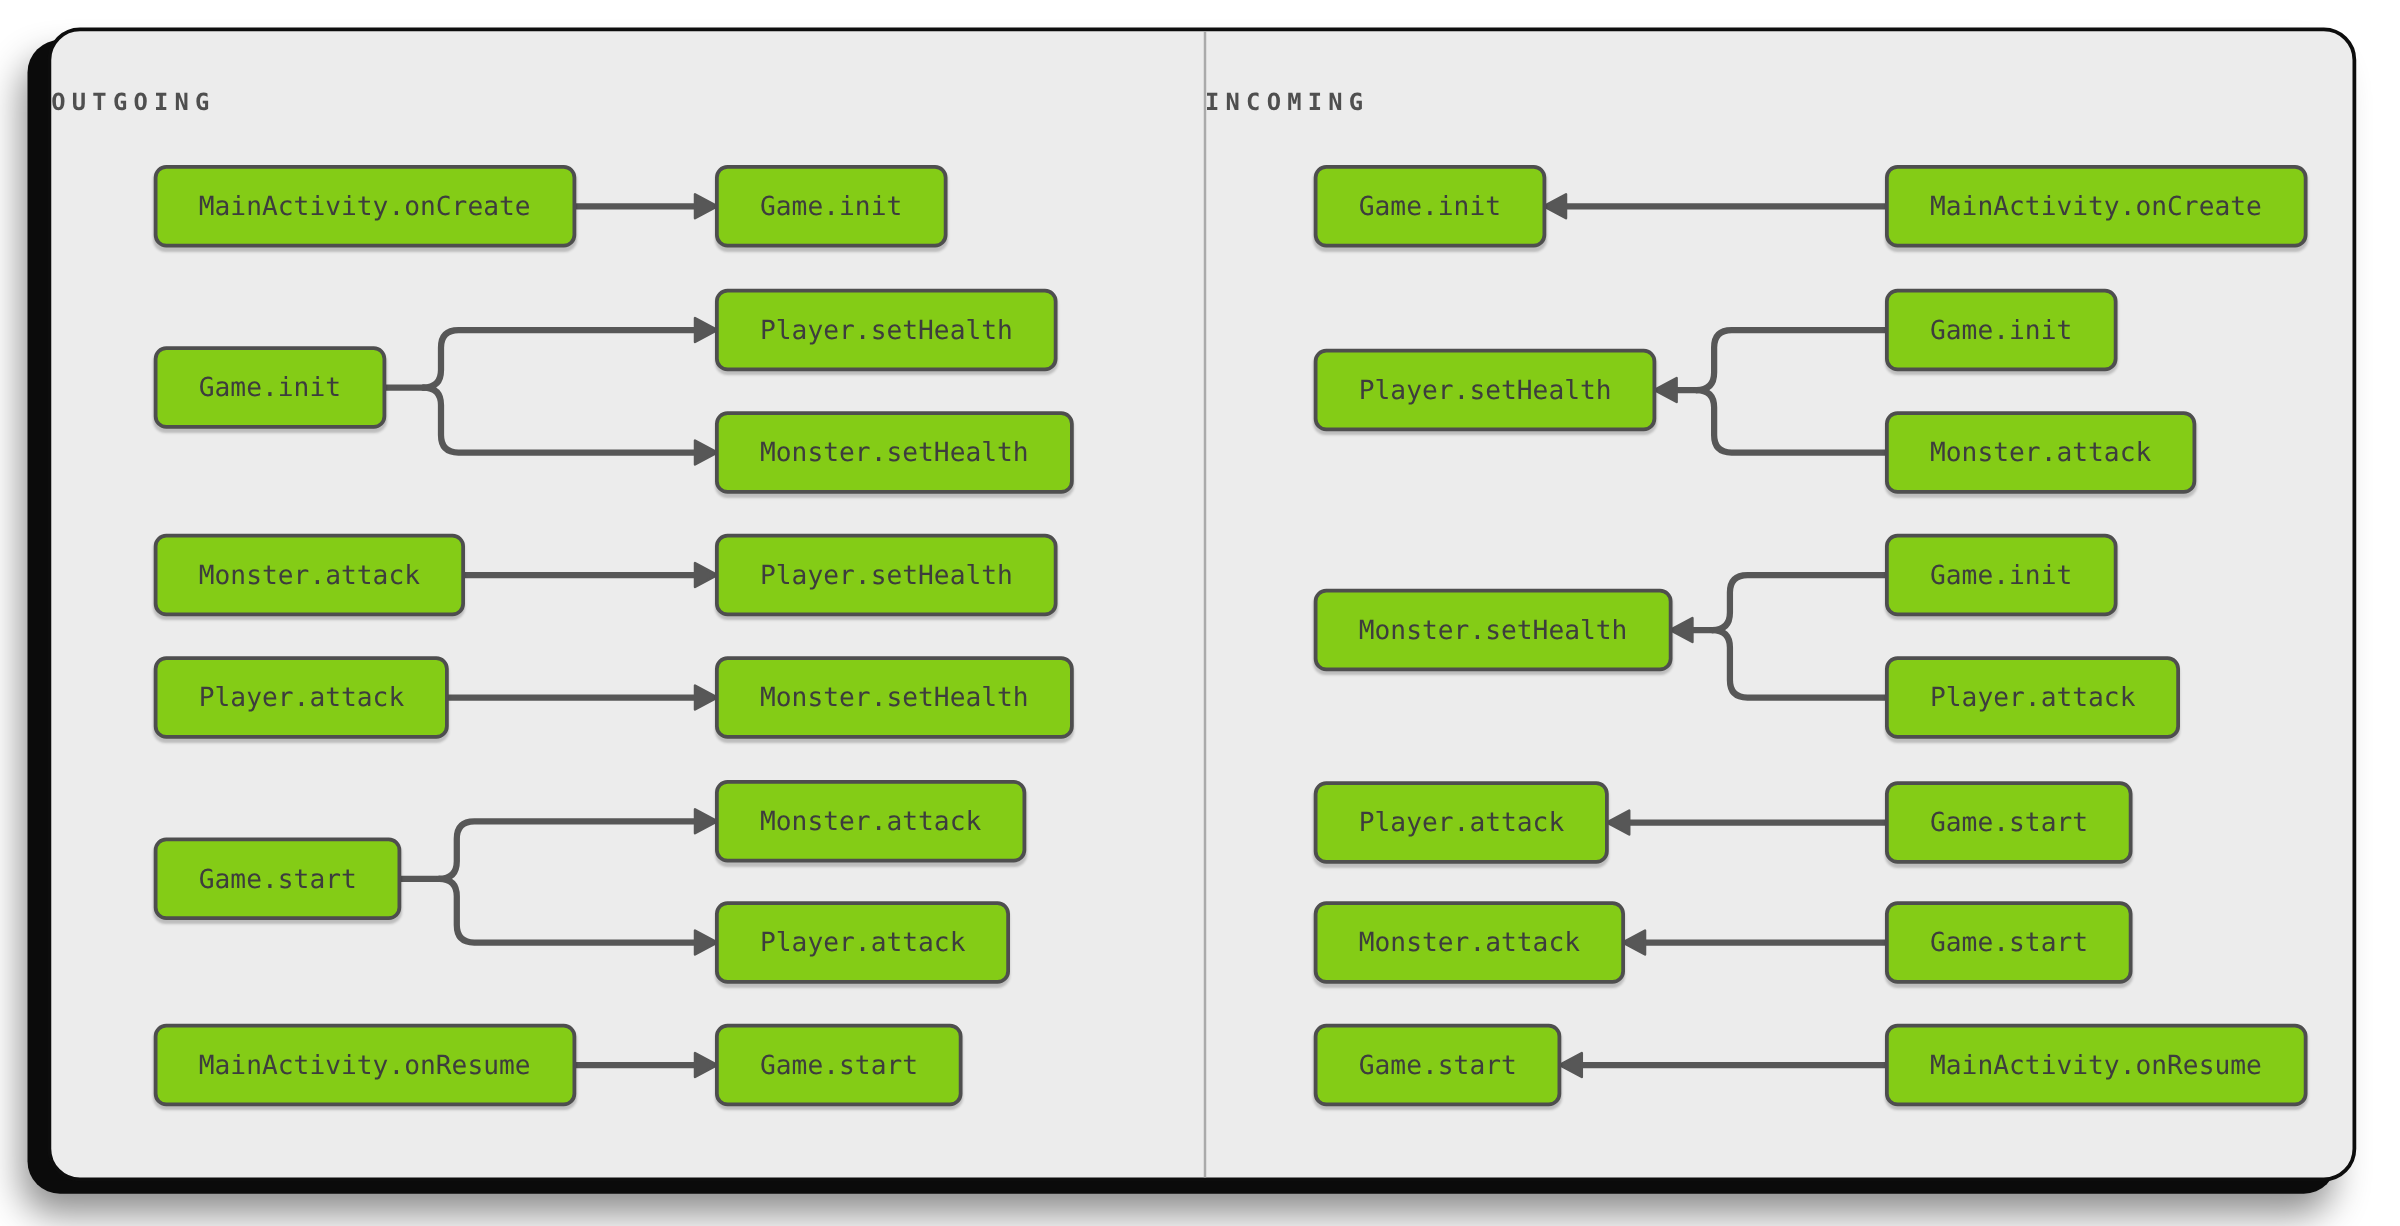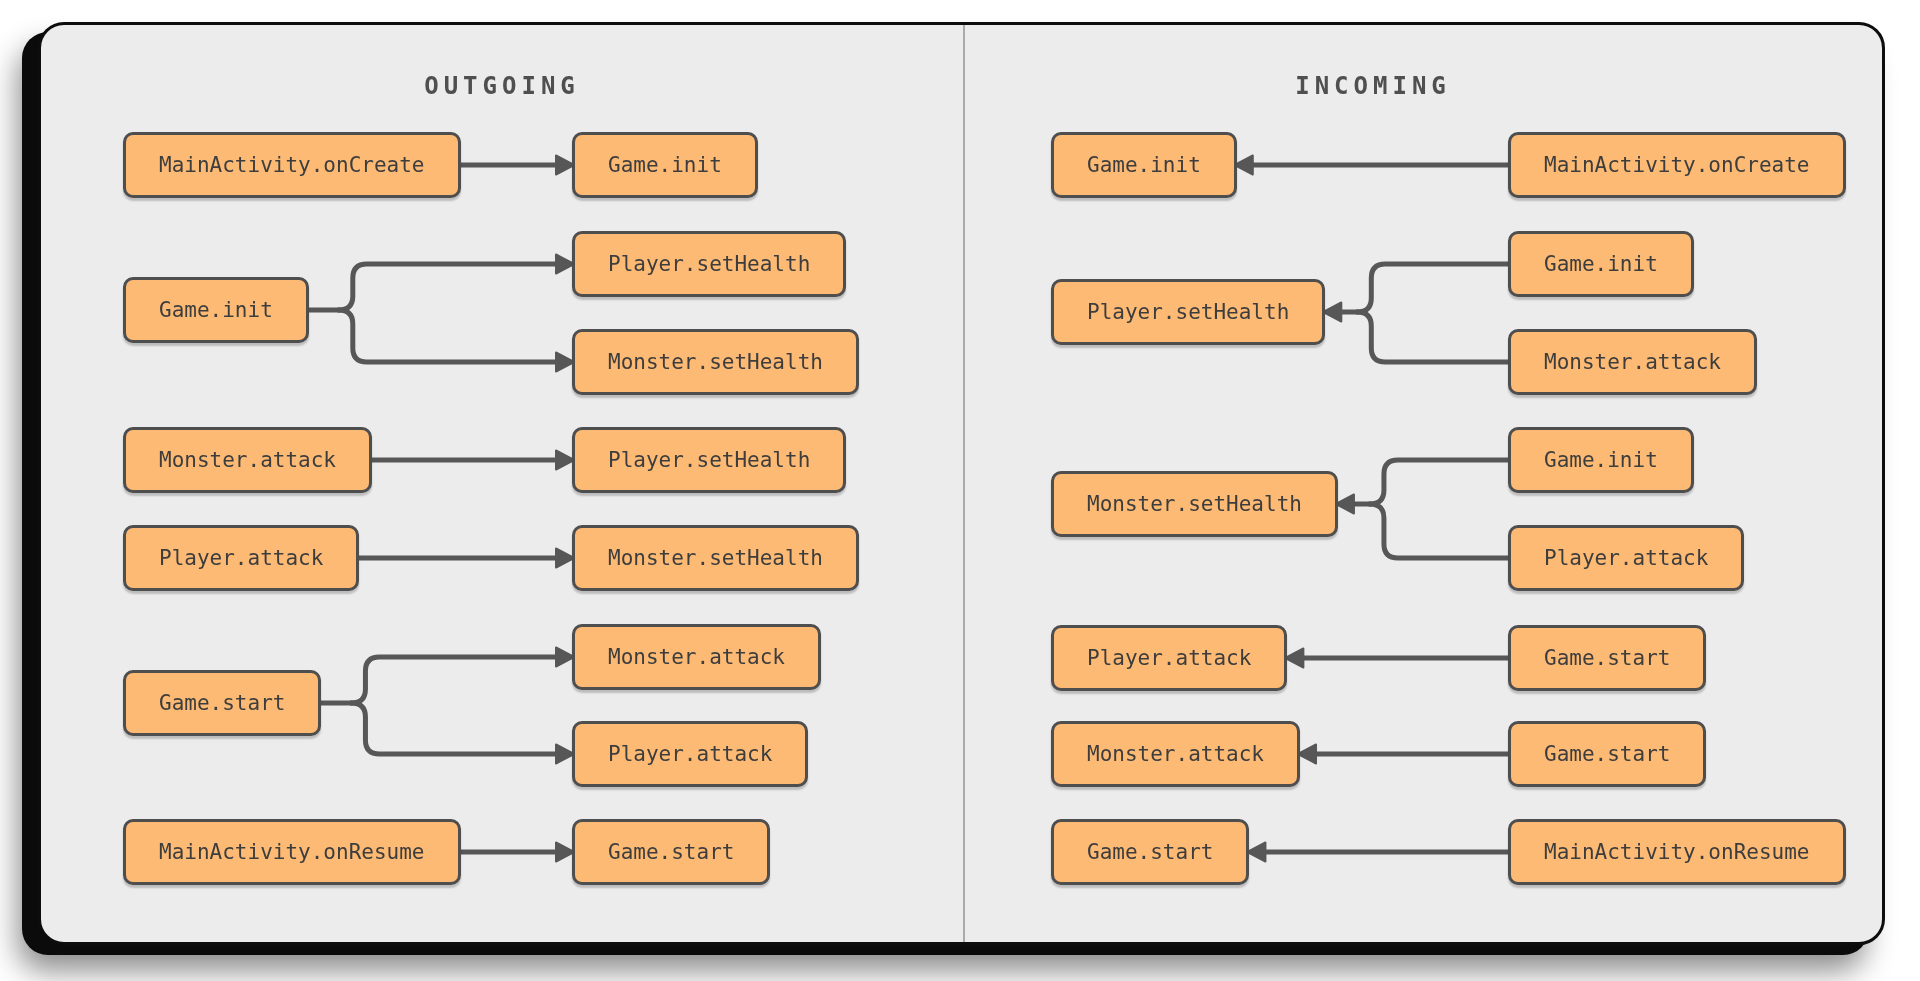--- a/index.html
+++ b/index.html
@@ -3,26 +3,26 @@
 <meta charset="utf-8">
 <style>
   html,body{margin:0;padding:0;background:#ffffff;}
   .stage{position:relative;width:1920px;height:981px;background:#ffffff;overflow:hidden;
          font-family:"DejaVu Sans Mono","Liberation Mono",monospace;}
   .card{position:absolute;left:38px;top:22px;width:1847px;height:923px;box-sizing:border-box;
         background:#ececec;border:3px solid #0d0d0d;border-radius:26px;
         box-shadow:-16px 10px 0 0 #0b0b0b,-20px 26px 30px rgba(0,0,0,0.45);}
   .edge-layer{position:absolute;left:0;top:0;width:100%;height:100%;z-index:1;}
   .divider{position:absolute;left:922px;top:0;bottom:0;width:1.5px;background:#aaaaaa;z-index:0;}
-  .panel-title{position:absolute;top:24px;height:34px;line-height:34px;text-align:center;
-        font-size:24px;font-weight:bold;letter-spacing:5px;color:#4f4f4f;z-index:2;}
+  .panel-title{position:absolute;top:24px;height:34px;line-height:34px;
+        font-size:19px;font-weight:bold;letter-spacing:5px;color:#4f4f4f;z-index:2;}
   .panel-title.left{left:0;width:922px;}
   .panel-title.right{left:923px;width:818px;}
   .node{position:absolute;z-index:2;box-sizing:border-box;height:66px;line-height:60px;
-        padding:0 33px;white-space:nowrap;background:#fdba74;border:3px solid #4e4e4e;
+        padding:0 33px;white-space:nowrap;background:#84cc16;border:3px solid #4e4e4e;
         border-radius:10px;font-size:21px;color:#3d3d3d;
         box-shadow:0 3px 2px rgba(0,0,0,0.20);}
   .edge{fill:none;stroke:#575757;stroke-width:5;stroke-linecap:round;stroke-linejoin:round;}
   .arrowhead{fill:#575757;stroke:#575757;stroke-width:2;stroke-linejoin:round;}
 </style>
 </head>
 <body>
 
 <div class="stage">
   <div class="card">

